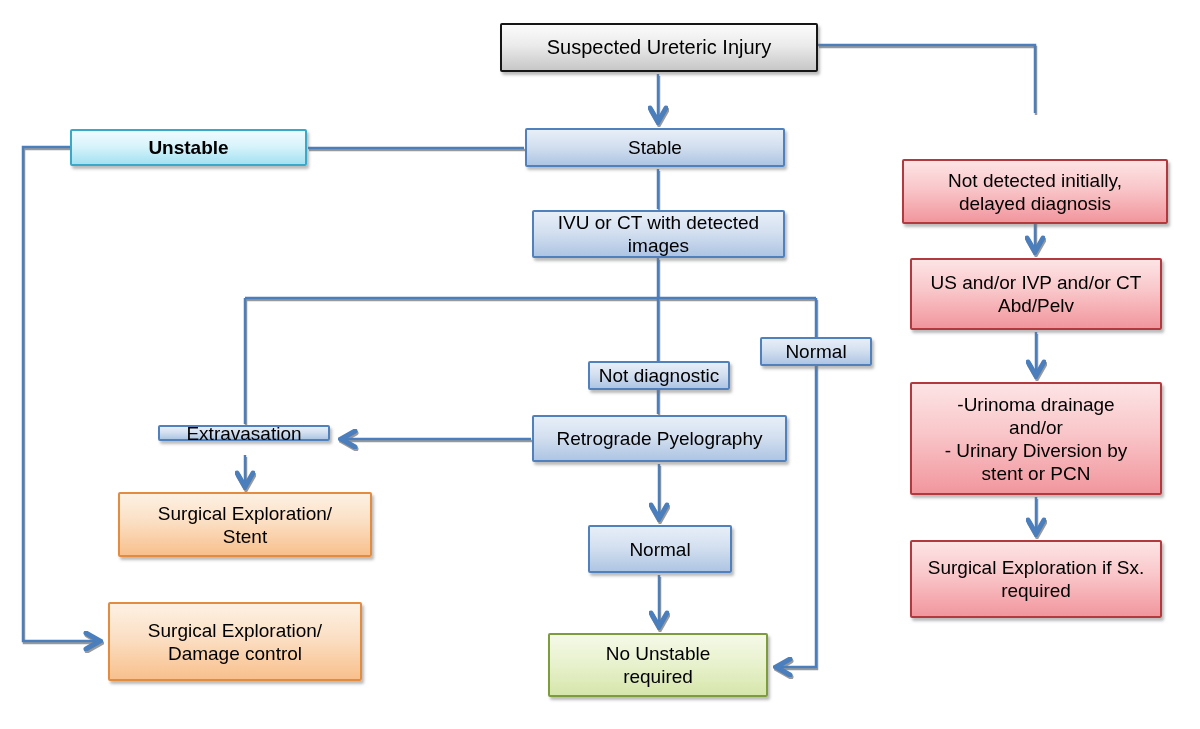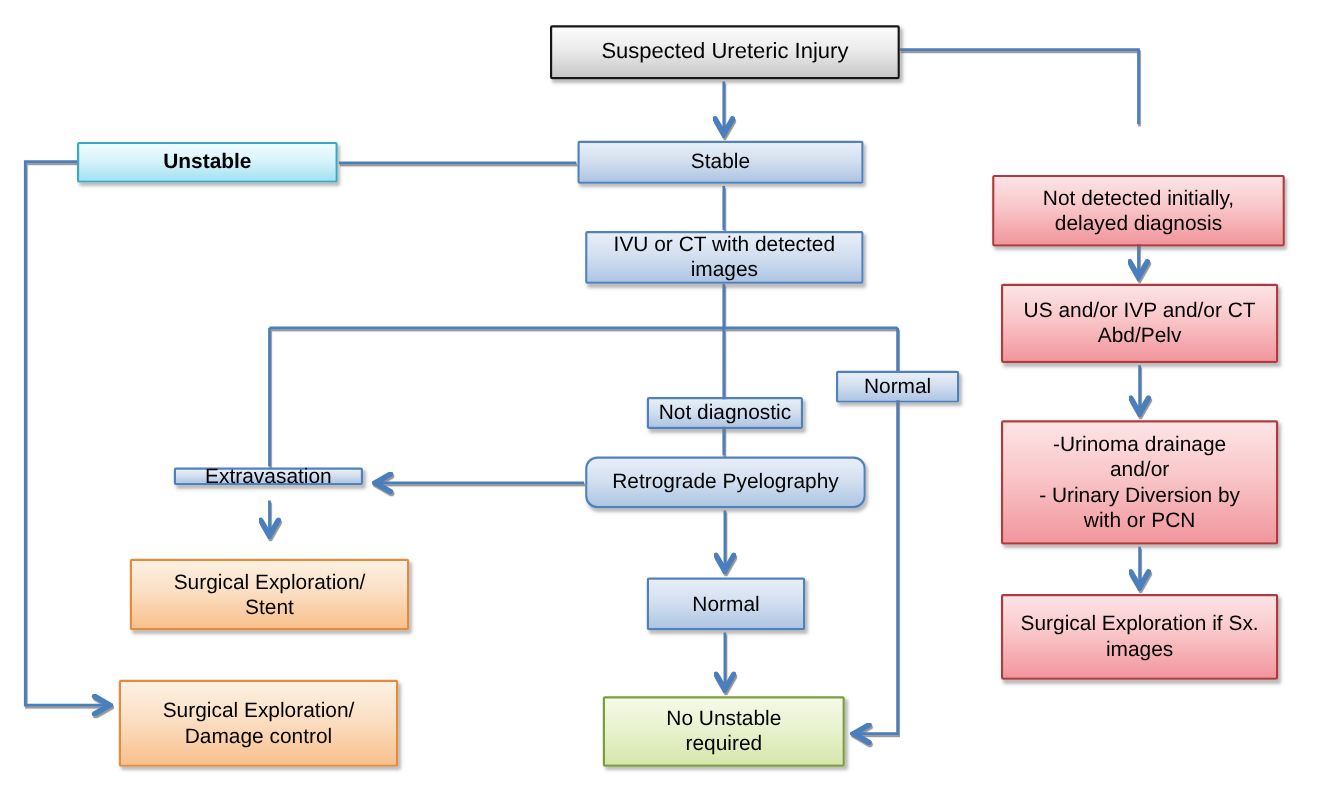--- a/index.html
+++ b/index.html
@@ -14,21 +14,21 @@
     position:absolute; z-index:2; box-sizing:border-box;
     display:flex; align-items:center; justify-content:center;
     text-align:center; white-space:pre-line;
     font-size:19px; line-height:23px; color:#000;
     border-radius:2px;
     box-shadow: 2px 3px 3px rgba(120,120,120,0.5);
   }
   .n-gray   { background:linear-gradient(to bottom,#fbfbfb 0%,#ebebeb 45%,#c7c7c7 100%); border:2.5px solid #161616; font-size:20px; }
   .n-cyan   { background:linear-gradient(to bottom,#effbfe 0%,#d8f4fb 45%,#a4e1f1 100%); border:2.5px solid #3aa9c8;font-weight:bold; }
   .n-blue   { background:linear-gradient(to bottom,#e7eef8 0%,#d4e0f0 45%,#aec5e3 100%); border:2px solid #5081bd; }
-  .n-orange { background:linear-gradient(to bottom,#fdf1e3 0%,#fbdfc4 45%,#f8c08c 100%); border:2.5px solid #e28c42;margin-top:16px; }
+  .n-orange { background:linear-gradient(to bottom,#fdf1e3 0%,#fbdfc4 45%,#f8c08c 100%); border:2.5px solid #e28c42; }
   .n-red    { background:linear-gradient(to bottom,#fde4e5 0%,#f9c6c9 45%,#f1969d 100%); border:2.5px solid #b23a3e; }
   .n-green  { background:linear-gradient(to bottom,#f4f9e8 0%,#e9f2cf 45%,#d6e6ab 100%); border:2.5px solid #7d9c3e; }
 </style>
 </head>
 <body>
 
 <div id="canvas">
 
   <svg class="edges" width="1200" height="729">
     <defs>
@@ -57,32 +57,32 @@
   </svg>
 
   <div class="node n-gray" style="left:500px; top:23px;  width:318px; height:49px;">Suspected Ureteric Injury</div>
   <div class="node n-cyan" style="left:70px;  top:129px; width:237px; height:37px;">Unstable</div>
   <div class="node n-blue" style="left:525px; top:128px; width:260px; height:39px;">Stable</div>
   <div class="node n-blue" style="left:532px; top:210px; width:253px; height:48px;">IVU or CT with detected
 images</div>
   <div class="node n-blue" style="left:588px; top:337px; width:142px; height:29px;margin-top:24px;">Not diagnostic</div>
   <div class="node n-blue" style="left:760px; top:337px; width:112px; height:29px;">Normal</div>
   <div class="node n-blue" style="left:158px; top:425px; width:172px; height:16px;">Extravasation</div>
-  <div class="node n-blue" style="left:532px; top:415px; width:255px; height:47px;border-radius:11px;">Retrograde Pyelography</div>
+  <div class="node n-blue" style="left:532px; top:415px; width:255px; height:47px;">Retrograde Pyelography</div>
   <div class="node n-orange" style="left:118px; top:492px; width:254px; height:65px;">Surgical Exploration/
 Stent</div>
   <div class="node n-blue" style="left:588px; top:525px; width:144px; height:48px;">Normal</div>
   <div class="node n-orange" style="left:108px; top:602px; width:254px; height:79px;">Surgical Exploration/
 Damage control</div>
   <div class="node n-green" style="left:548px; top:633px; width:220px; height:64px;">No Unstable
 required</div>
   <div class="node n-red" style="left:902px; top:115px; width:266px; height:65px;margin-top:44px;">Not detected initially,
 delayed diagnosis</div>
   <div class="node n-red" style="left:910px; top:258px; width:252px; height:72px;">US and/or IVP and/or CT
 Abd/Pelv</div>
   <div class="node n-red" style="left:910px; top:382px; width:252px; height:113px;">-Urinoma drainage
 and/or
 - Urinary Diversion by
-with or PCN</div>
+stent or PCN</div>
   <div class="node n-red" style="left:910px; top:540px; width:252px; height:78px;">Surgical Exploration if Sx.
-images</div>
+required</div>
 
 </div>
 
 </body></html>

